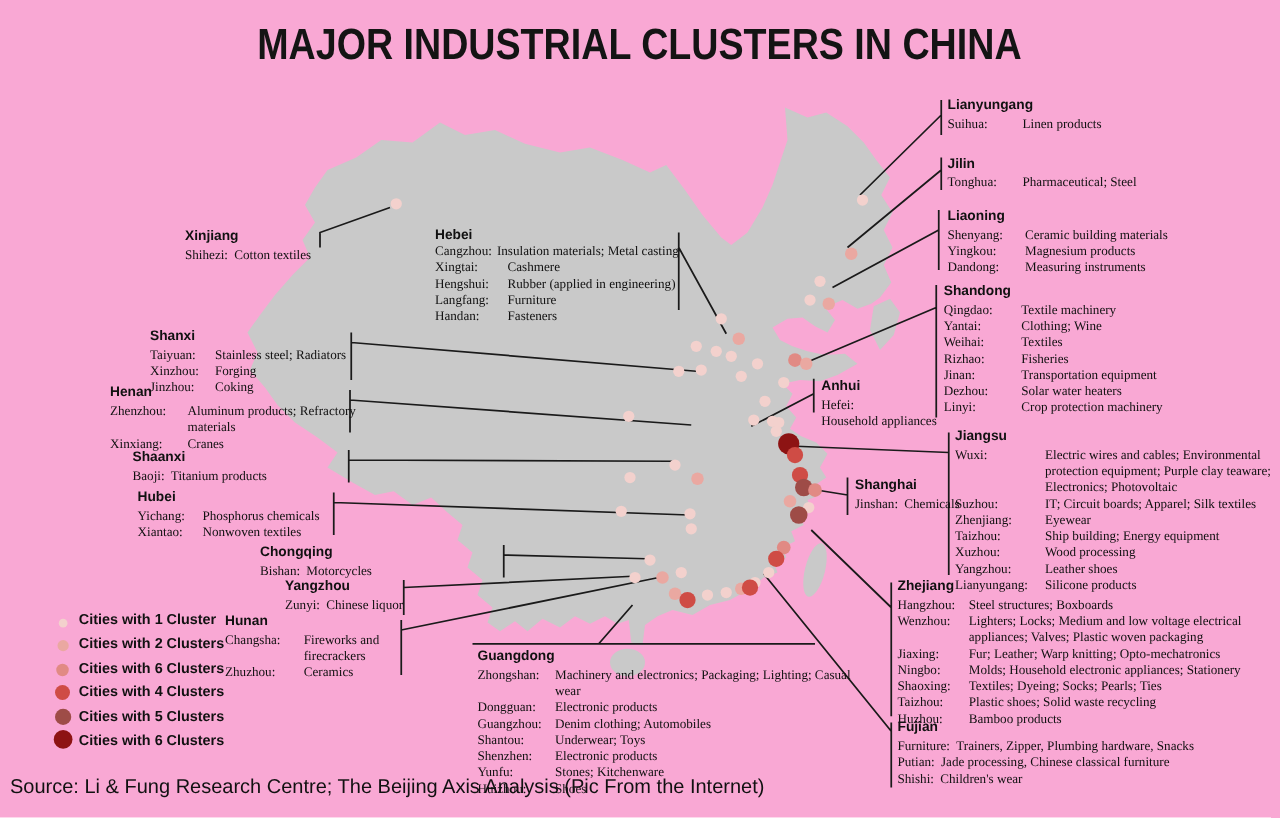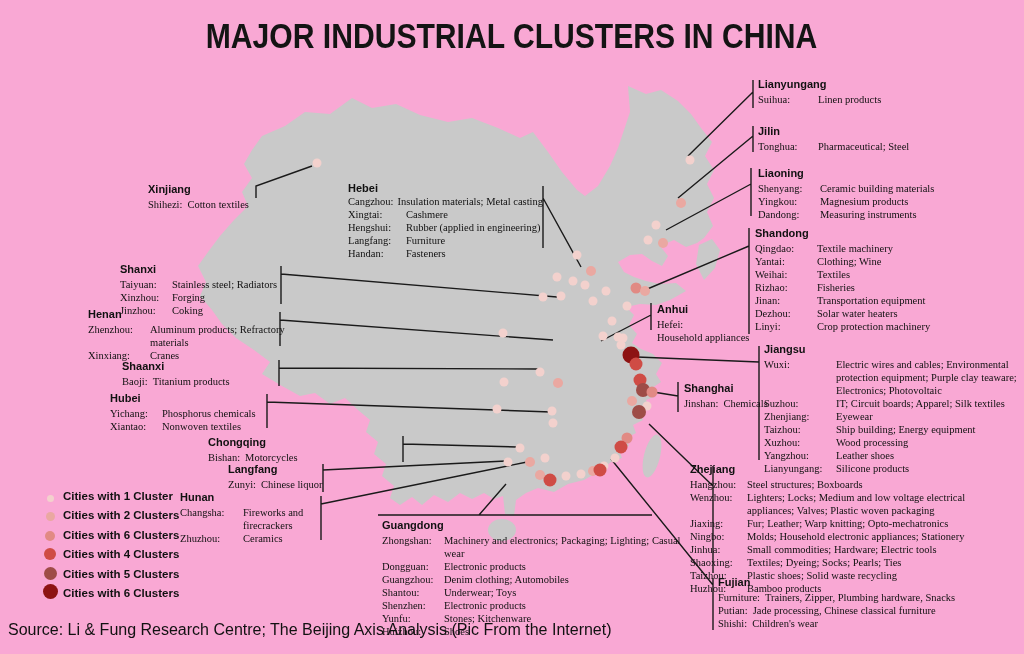--- a/index.html
+++ b/index.html
@@ -241,43 +241,39 @@
   </div>
 
   <div class="prov inline" style="left:684px;top:382px;width:140px">
     <div class="pname">Shanghai</div>
     <div class="prow">
       <span class="city">Jinshan:</span>
       <span class="prod">Chemicals</span>
     </div>
   </div>
 
-  <div class="prov" style="left:690px;top:463px;width:300px;--citw:57px">
+  <div class="prov" style="left:718px;top:463px;width:300px;--citw:57px">
     <div class="pname">Zhejiang</div>
     <div class="prow">
         <span class="city">Hangzhou:</span>
         <span class="prod">Steel structures; Boxboards</span>
       </div>
     <div class="prow">
         <span class="city">Wenzhou:</span>
         <span class="prod">Lighters; Locks; Medium and low voltage electrical appliances; Valves; Plastic woven packaging</span>
       </div>
     <div class="prow">
         <span class="city">Jiaxing:</span>
         <span class="prod">Fur; Leather; Warp knitting; Opto-mechatronics</span>
       </div>
     <div class="prow">
         <span class="city">Ningbo:</span>
         <span class="prod">Molds; Household electronic appliances; Stationery</span>
       </div>
     <div class="prow">
-        <span class="city">Jinhua:</span>
-        <span class="prod">Small commodities; Hardware; Electric tools</span>
-      </div>
-    <div class="prow">
         <span class="city">Shaoxing:</span>
         <span class="prod">Textiles; Dyeing; Socks; Pearls; Ties</span>
       </div>
     <div class="prow">
         <span class="city">Taizhou:</span>
         <span class="prod">Plastic shoes; Solid waste recycling</span>
       </div>
     <div class="prow">
         <span class="city">Huzhou:</span>
         <span class="prod">Bamboo products</span>
@@ -361,21 +357,21 @@
     <div class="prow">
         <span class="city">Zhenzhou:</span>
         <span class="prod">Aluminum products; Refractory materials</span>
       </div>
     <div class="prow">
         <span class="city">Xinxiang:</span>
         <span class="prod">Cranes</span>
       </div>
   </div>
 
-  <div class="prov inline" style="left:122px;top:360px;width:200px">
+  <div class="prov inline" style="left:106px;top:360px;width:200px">
     <div class="pname">Shaanxi</div>
     <div class="prow">
       <span class="city">Baoji:</span>
       <span class="prod">Titanium products</span>
     </div>
   </div>
 
   <div class="prov" style="left:110px;top:392px;width:200px;--citw:52px">
     <div class="pname">Hubei</div>
     <div class="prow">
@@ -390,21 +386,21 @@
 
   <div class="prov inline" style="left:208px;top:436px;width:170px">
     <div class="pname">Chongqing</div>
     <div class="prow">
       <span class="city">Bishan:</span>
       <span class="prod">Motorcycles</span>
     </div>
   </div>
 
   <div class="prov inline" style="left:228px;top:463px;width:170px">
-    <div class="pname">Langfang</div>
+    <div class="pname">Yangzhou</div>
     <div class="prow">
       <span class="city">Zunyi:</span>
       <span class="prod">Chinese liquor</span>
     </div>
   </div>
 
   <div class="prov" style="left:180px;top:491px;width:160px;--citw:63px">
     <div class="pname">Hunan</div>
     <div class="prow">
         <span class="city">Changsha:</span>

